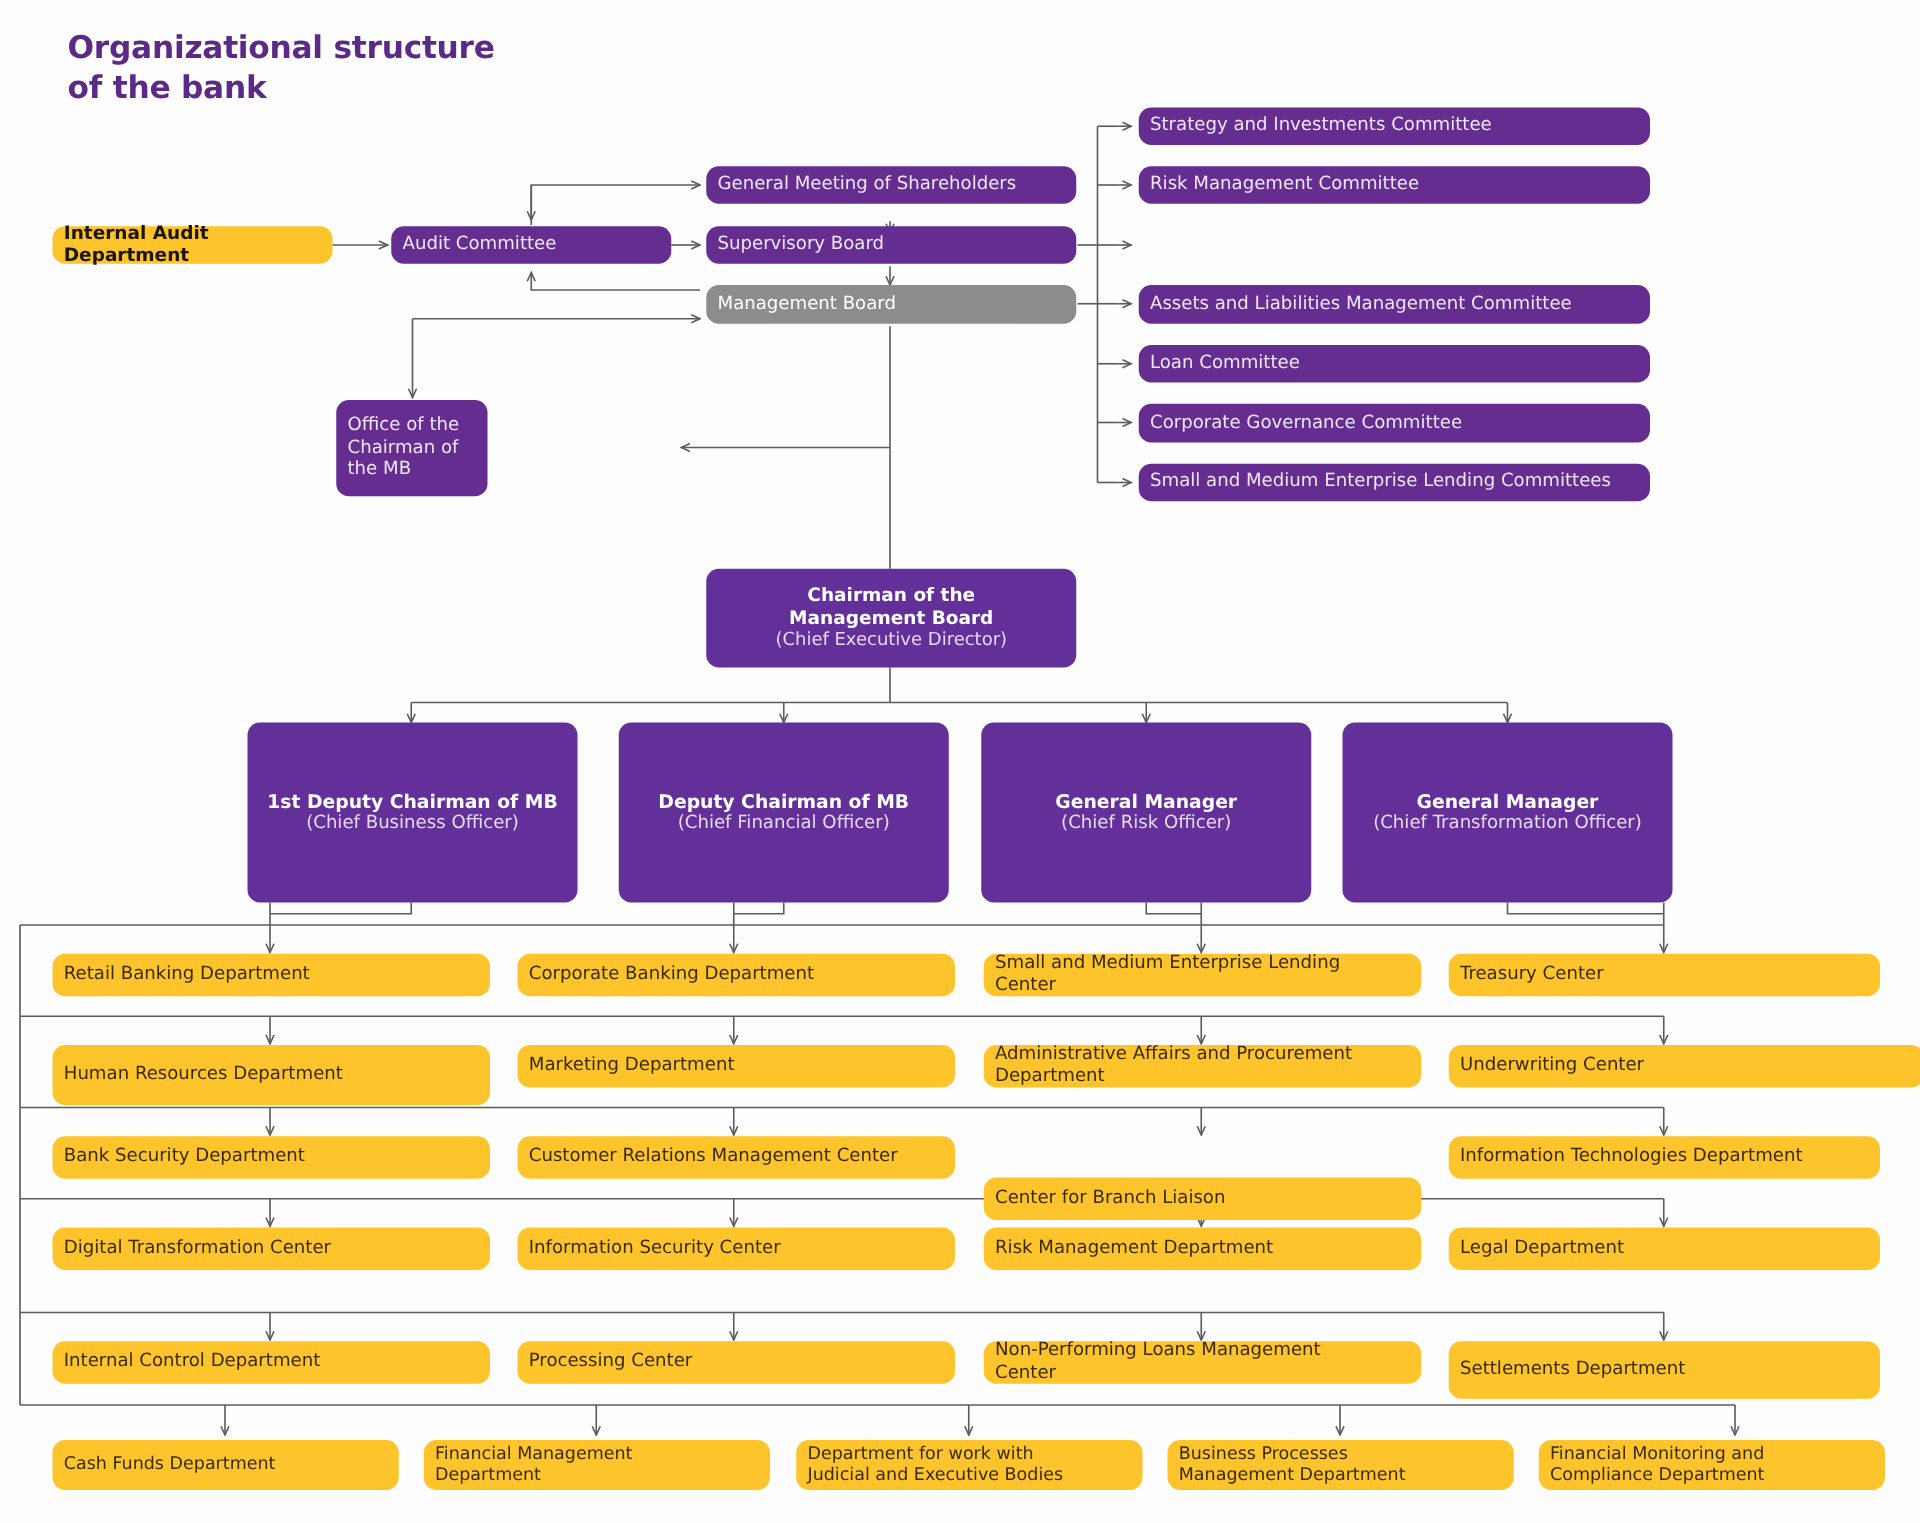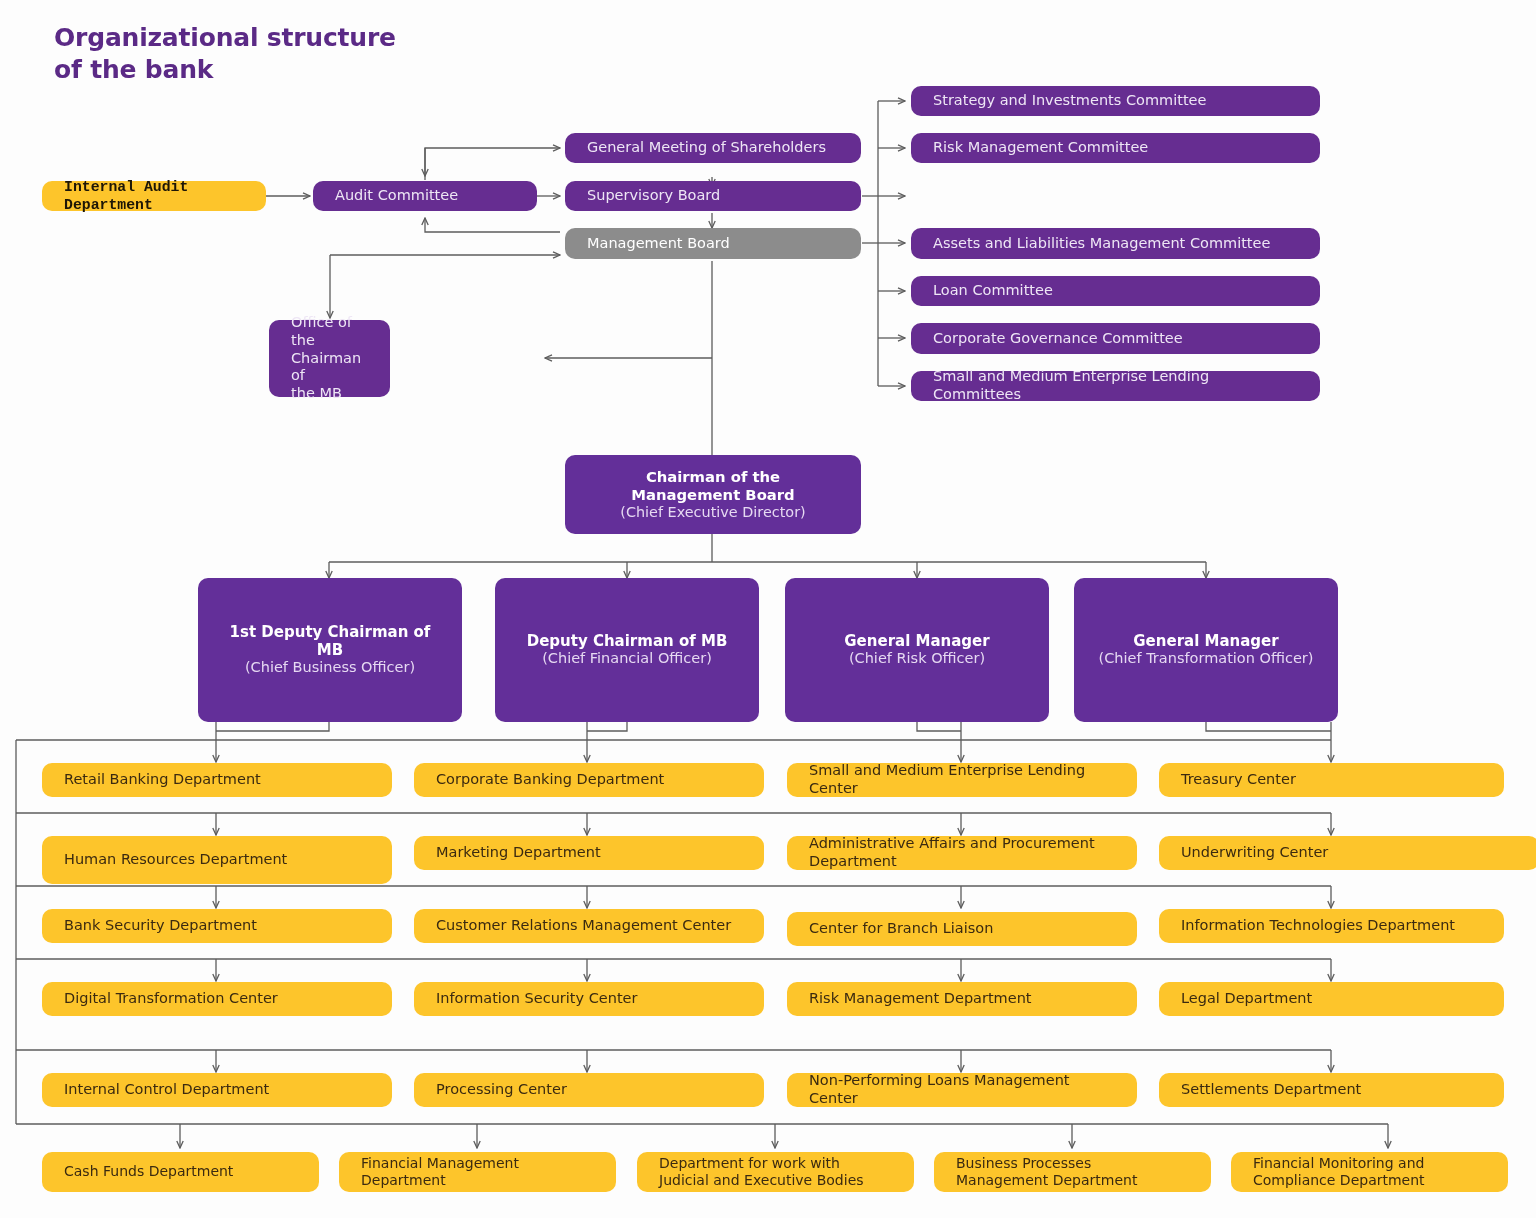--- a/index.html
+++ b/index.html
@@ -23,21 +23,21 @@
     width: 1536px; height: 1218px;
     pointer-events: none;
     z-index: 1;
   }
   .node {
     position: absolute;
     display: flex;
     align-items: center;
     border-radius: 10px;
     z-index: 2;
-    padding: 6px 22px;
+    padding: 6px 9px;
     line-height: 1.22;
   }
   .node.center { justify-content: center; text-align: center; }
   .title {
     position: absolute;
     left: 54px;
     top: 22px;
     font-size: 25px;
     font-weight: bold;
     color: #5B2A86;
@@ -49,21 +49,21 @@
 
   
   .purple      { background: #662D91; color: #EEE6F5; }
   .purple-dark { background: #632F99; color: #ffffff; }
   .grey        { background: #8C8C8C; color: #ffffff; }
   .yellow      { background: #FDC52B; color: #3B2A10; }
   .yellow-bold { background: #FDC52B; color: #1d1606; font-weight: bold; }
 
   .fs15 { font-size: 14.5px; }
   .fs14 { font-size: 14px; }
-  .fs15b { font-size: 14.8px; font-family: Liberation Mono, monospace; }
+  .fs15b { font-size: 14.8px; }
   .exec-line1 { font-weight: bold; font-size: 15px; display:block; color:#ffffff; }
   .exec-line2 { font-size: 14.5px; display:block; color:#E6D9F2; }
   .chair-l1 { font-weight: bold; font-size: 14.8px; display:block; color:#ffffff;}
   .chair-l2 { font-size: 14.4px; display:block; color:#E6D9F2;}
   .multi { flex-direction: column; align-items: flex-start; justify-content:center; }
   .multi span { display:block; }
 </style>
 </head>
 <body>
 
@@ -277,21 +277,21 @@
   <div class="node yellow fs15 multi" style="left:1159px; top:836px; width:380px; height:34px;">
     <span>Underwriting Center</span>
   </div>
 
   <div class="node yellow fs15 multi" style="left:42px; top:909px; width:350px; height:34px;">
     <span>Bank Security Department</span>
   </div>
   <div class="node yellow fs15 multi" style="left:414px; top:909px; width:350px; height:34px;text-align:center;">
     <span>Customer Relations Management Center</span>
   </div>
-  <div class="node yellow fs15 multi" style="left:787px; top:912px; width:350px; height:34px;">
+  <div class="node yellow fs15 multi" style="left:787px; top:942px; width:350px; height:34px;">
     <span>Center for Branch Liaison</span>
   </div>
   <div class="node yellow fs15 multi" style="left:1159px; top:909px; width:345px; height:34px;">
     <span>Information Technologies Department</span>
   </div>
 
   <div class="node yellow fs15 multi" style="left:42px; top:982px; width:350px; height:34px;">
     <span>Digital Transformation Center</span>
   </div>
   <div class="node yellow fs15 multi" style="left:414px; top:982px; width:350px; height:34px;">
@@ -307,21 +307,21 @@
   <div class="node yellow fs15 multi" style="left:42px; top:1073px; width:350px; height:34px;">
     <span>Internal Control Department</span>
   </div>
   <div class="node yellow fs15 multi" style="left:414px; top:1073px; width:350px; height:34px;">
     <span>Processing Center</span>
   </div>
   <div class="node yellow fs15 multi" style="left:787px; top:1073px; width:350px; height:34px;">
     <span>Non-Performing Loans Management</span>
     <span>Center</span>
   </div>
-  <div class="node yellow fs15 multi" style="left:1159px; top:1073px; width:345px; height:34px;">
+  <div class="node yellow fs15 multi" style="left:1159px; top:1073px; width:345px; height:46px;">
     <span>Settlements Department</span>
   </div>
 
   <div class="node yellow fs14 multi" style="left:42px; top:1152px; width:277px; height:40px;">
     <span>Cash Funds Department</span>
   </div>
   <div class="node yellow fs14 multi" style="left:339px; top:1152px; width:277px; height:40px;">
     <span>Financial Management</span>
     <span>Department</span>
   </div>

